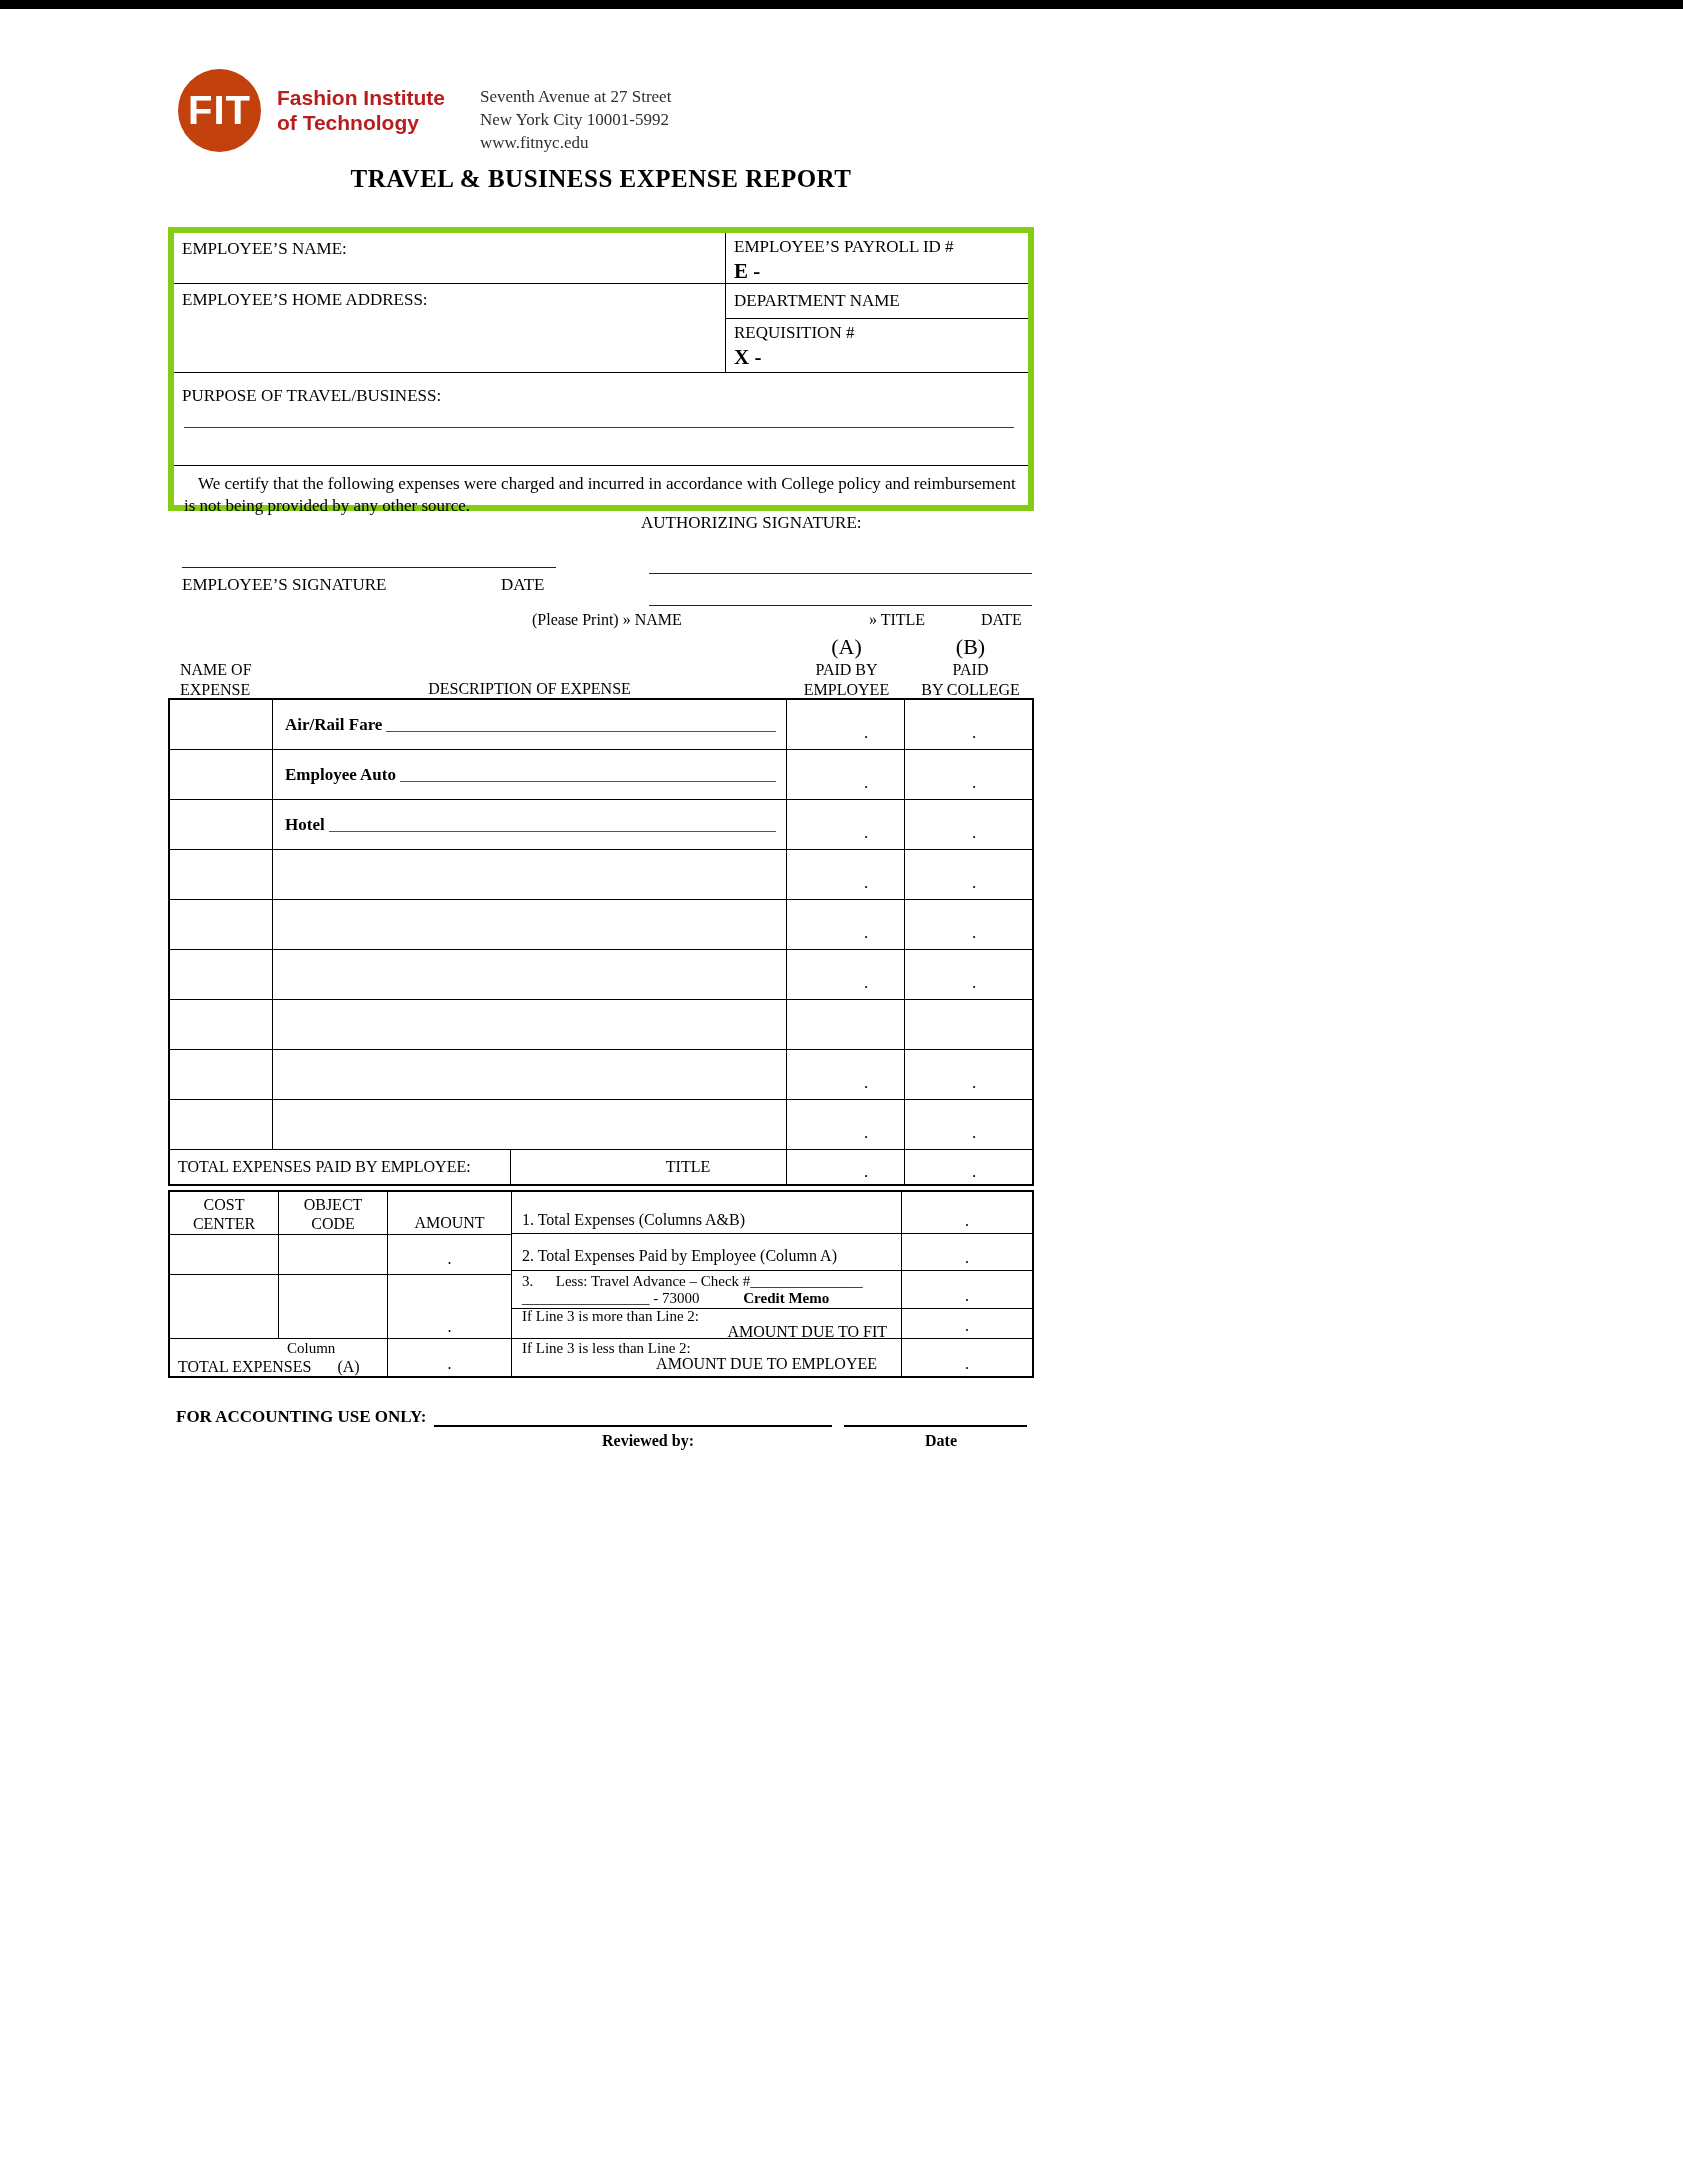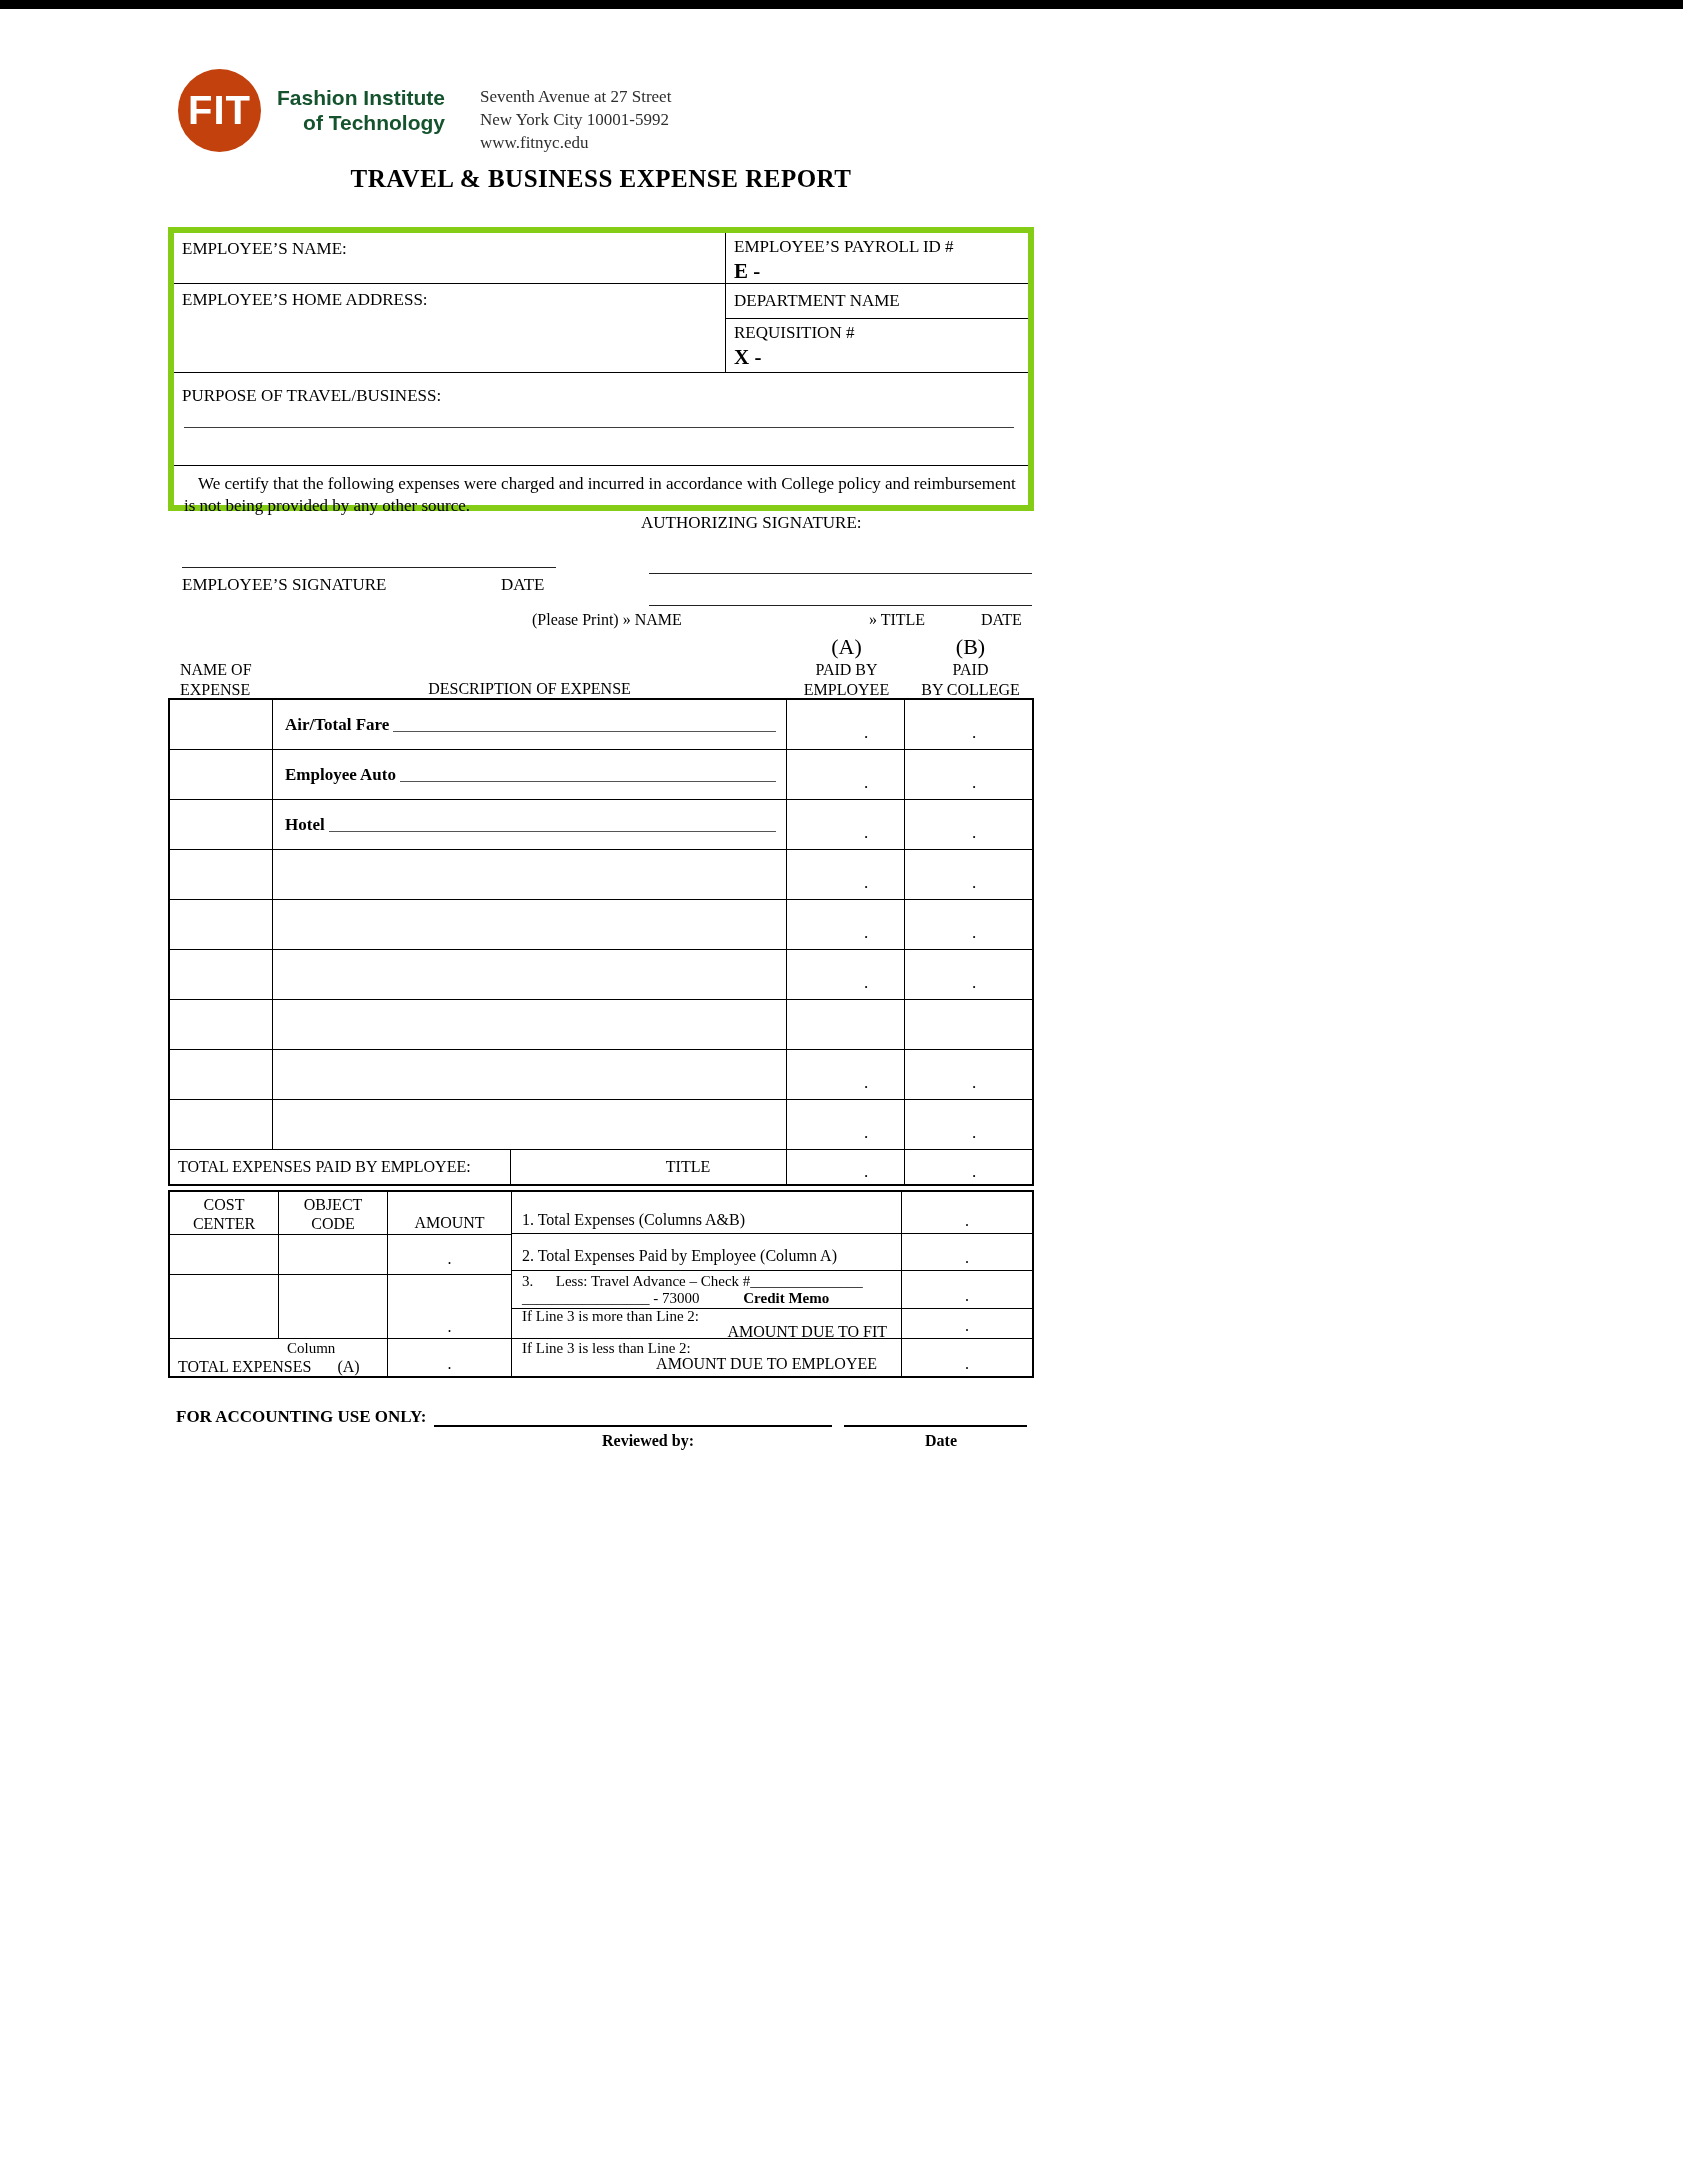--- a/index.html
+++ b/index.html
@@ -9,21 +9,21 @@
   .top-strip { position:absolute; top:0; left:0; width:1683px; height:9px; background:#000; }
 
   .sheet { position:absolute; left:168px; top:0; width:866px; height:2178px; }
 
   
   .brand { position:absolute; top:69px; left:10px; width:856px; height:94px; }
   .logo-circle { position:absolute; left:0; top:0; width:83px; height:83px; border-radius:50%;
     background:#c2410c; color:#fff; display:flex; align-items:center; justify-content:center;
     font-family:"Liberation Sans", sans-serif; font-weight:bold; font-size:40px; letter-spacing:1px; }
   .org-name { position:absolute; left:99px; top:16px; font-family:"Liberation Sans", sans-serif;
-    font-weight:bold; font-size:21px; line-height:25px; color:#14532d;text-align:right; }
+    font-weight:bold; font-size:21px; line-height:25px; color:#b91c1c; }
   .addr { position:absolute; left:302px; top:16px; font-size:17px; line-height:23px; color:#2e2e2e; }
 
   
   .title { position:absolute; top:165px; left:0; width:866px; text-align:center;
     font-size:25px; font-weight:bold; letter-spacing:0.5px; }
 
   
   .info-table { position:absolute; top:227px; left:0; width:866px; height:284px; border:6px solid #84cc16; }
   .tt-upper { height:139px; display:flex; }
   .tt-left { width:552px; border-right:1px solid #000; display:flex; flex-direction:column; }
@@ -212,21 +212,21 @@
       <div>PAID</div>
       <div>BY COLLEGE</div>
     </div>
   </div>
 
   <div class="exp-table">
 
     <div class="exp-row">
       <div class="c-date"></div>
       <div class="c-desc">
-        <span class="lbl">Air/Total Fare</span>
+        <span class="lbl">Air/Rail Fare</span>
         <span class="fill"></span>
       </div>
       <div class="c-a">
           <span>.</span>
         </div>
       <div class="c-b">
           <span>.</span>
         </div>
     </div>
 

